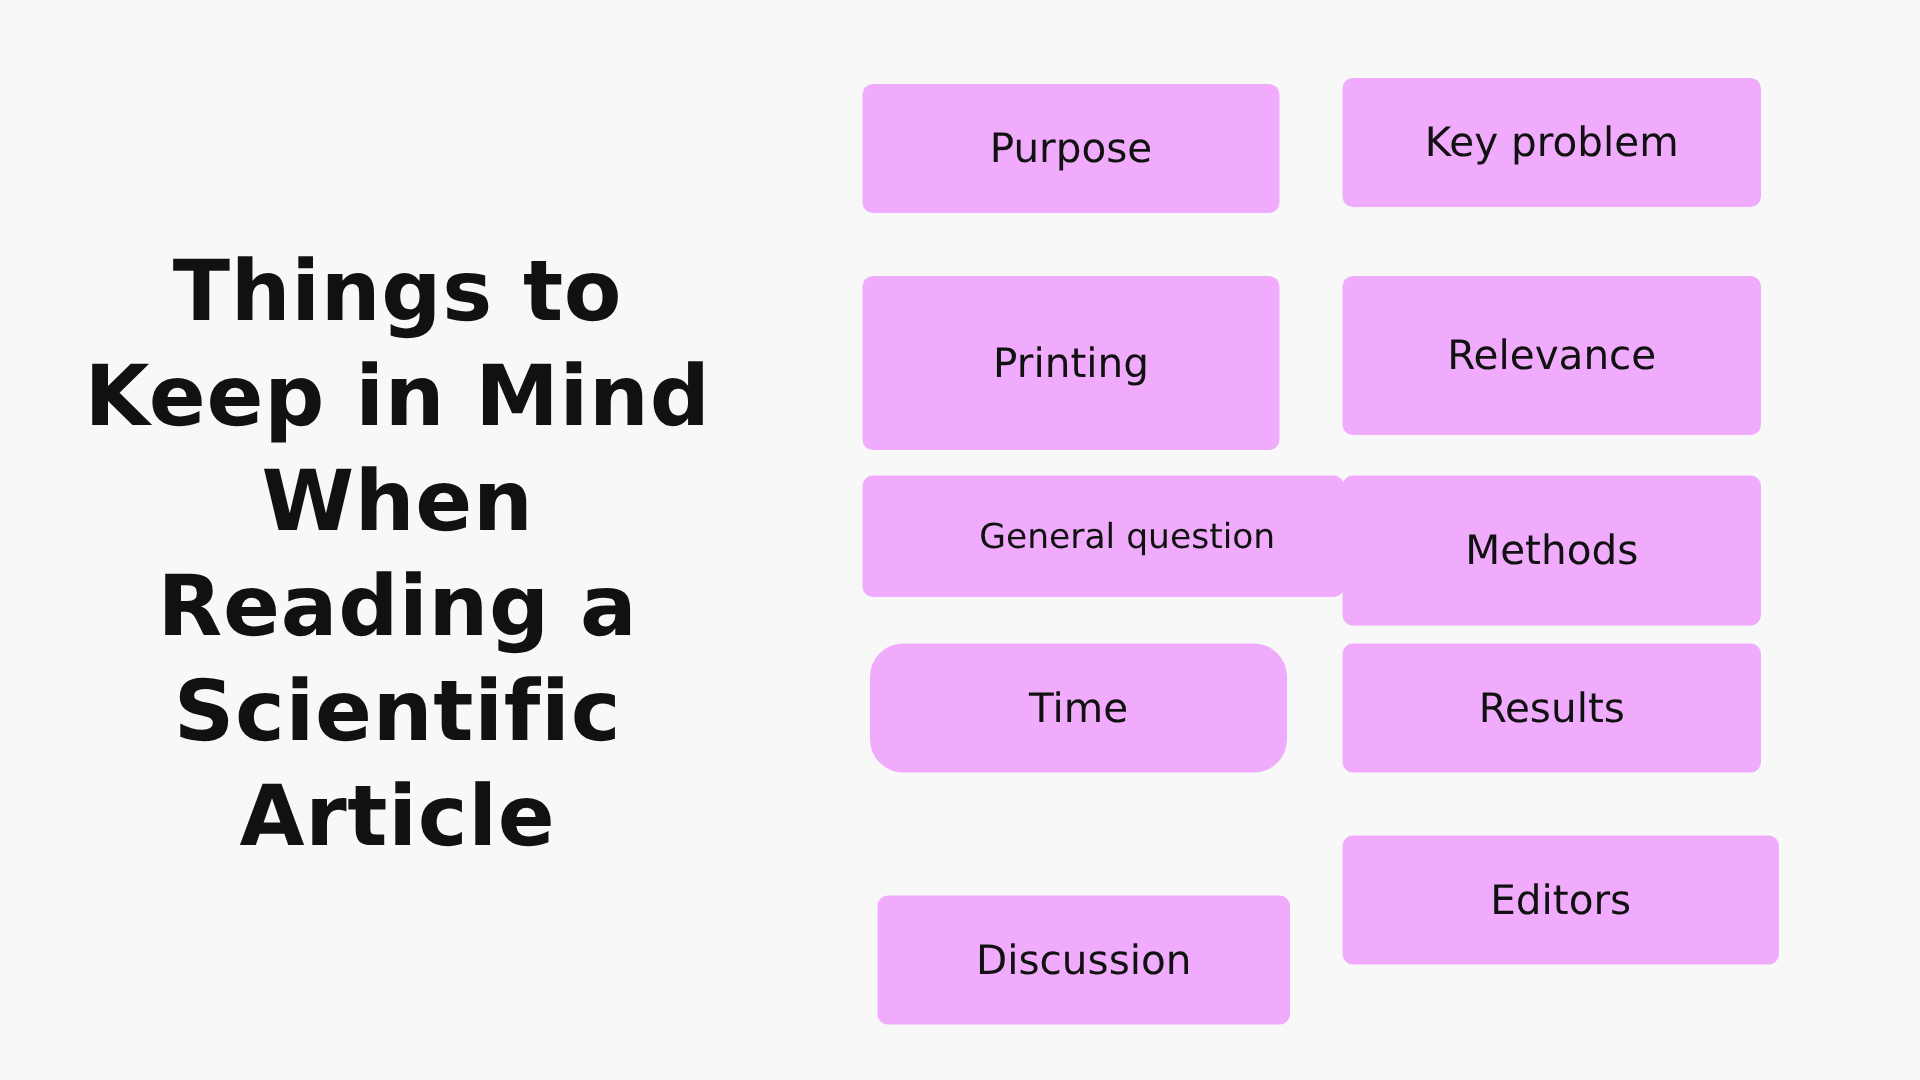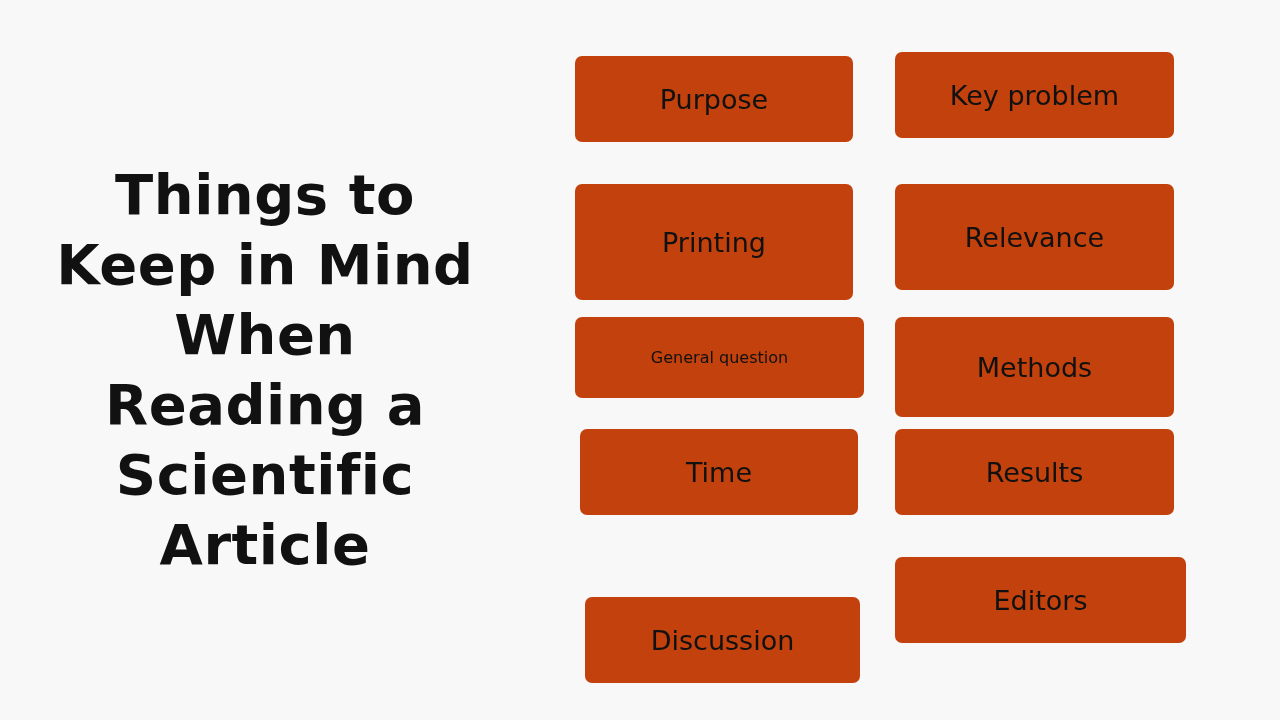--- a/index.html
+++ b/index.html
@@ -17,29 +17,29 @@
     width: 450px;
     text-align: center;
     font-size: 56px;
     line-height: 70px;
     font-weight: 700;
     letter-spacing: 0.5px;
     white-space: pre-line;
   }
   .box {
     position: absolute;
-    background: #c2410c;
+    background: #f0abfc;
     border-radius: 7px;
     display: flex;
     align-items: center;
     justify-content: center;
     font-size: 27px;
     color: #111;
   }
-  .box.small { font-size: 16px; }
+  .box.small { font-size: 23px; padding-left: 32px; }
 </style>
 </head>
 <body>
 
 <div class="title">Things to
 Keep in Mind
 When
 Reading a
 Scientific
 Article</div>
@@ -55,21 +55,21 @@
 </div>
 <div class="box" style="left:895px;top:184px;width:279px;height:106px;">
   <span>Relevance</span>
 </div>
 <div class="box small" style="left:575px;top:317px;width:289px;height:81px;">
   <span>General question</span>
 </div>
 <div class="box" style="left:895px;top:317px;width:279px;height:100px;">
   <span>Methods</span>
 </div>
-<div class="box" style="left:580px;top:429px;width:278px;height:86px;">
+<div class="box" style="left:580px;top:429px;width:278px;height:86px;border-radius:22px;">
   <span>Time</span>
 </div>
 <div class="box" style="left:895px;top:429px;width:279px;height:86px;">
   <span>Results</span>
 </div>
 <div class="box" style="left:585px;top:557px;width:275px;height:86px;margin-top:40px;">
   <span>Discussion</span>
 </div>
 <div class="box" style="left:895px;top:557px;width:291px;height:86px;">
   <span>Editors</span>

